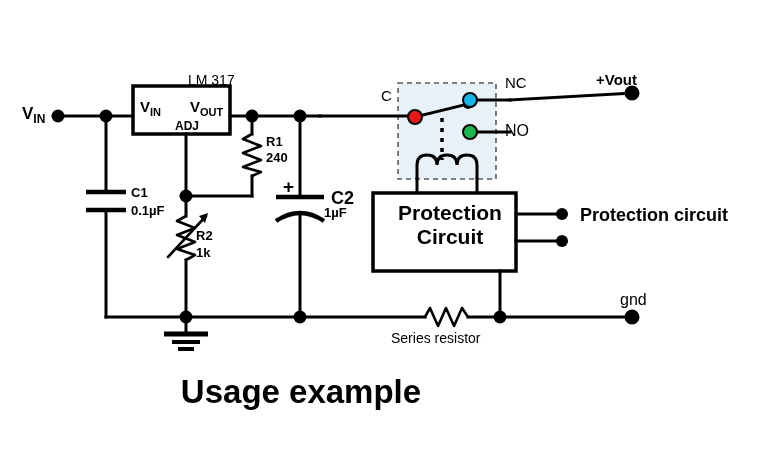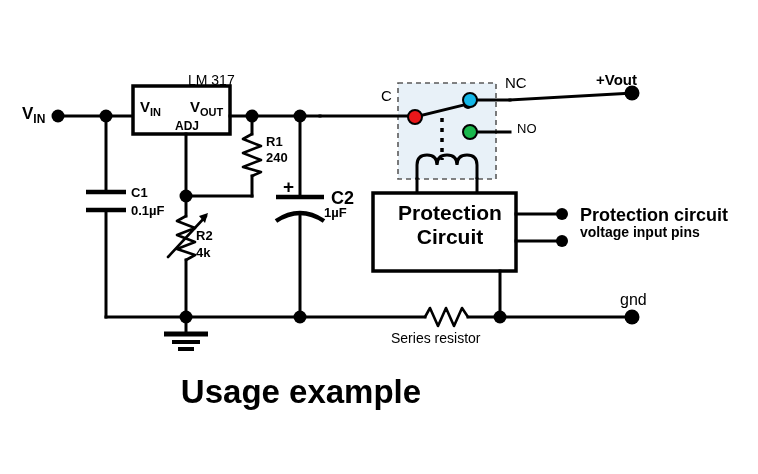--- a/index.html
+++ b/index.html
@@ -111,21 +111,21 @@
   #lbl-c1v      { left: 131px; top: 204px; font-size: 13px; text-align: center; }
   #lbl-r1       { left: 266px; top: 135px; font-size: 13px; }
   #lbl-r1v      { left: 266px; top: 151px; font-size: 13px; }
   #lbl-r2       { left: 196px; top: 229px; font-size: 13px; }
   #lbl-r2v      { left: 196px; top: 246px; font-size: 13px; }
   #lbl-c2       { left: 331px; top: 188px; font-size: 18px; }
   #lbl-c2v      { left: 324px; top: 206px; font-size: 13px; }
   #lbl-plus     { left: 283px; top: 176px; font-size: 19px; font-weight: bold; }
   #lbl-relay-c  { left: 381px; top: 88px;  font-size: 15px; }
   #lbl-relay-nc { left: 505px; top: 75px;  font-size: 15px; }
-  #lbl-relay-no { left: 517px; top: 122px; font-size: 13px; }
+  #lbl-relay-no { left: 505px; top: 122px; font-size: 16px; }
   #lbl-vout     { left: 596px; top: 72px;  font-size: 15px; font-weight: bold; }
   #lbl-prot     { left: 385px; top: 201px; font-size: 21px; font-weight: bold; text-align: center; width: 130px; }
   #lbl-pins1    { left: 580px; top: 205px; font-size: 18px; }
   #lbl-pins2    { left: 580px; top: 225px; font-size: 14px; }
   #lbl-gnd      { left: 620px; top: 291px; font-size: 16px; }
   #lbl-series   { left: 391px; top: 331px; font-size: 14px; }
   #lbl-title    { left: 0px;  top: 374px; font-size: 33px; font-weight: bold; width: 602px; text-align: center; }
 </style>
 </head>
 <body>
@@ -228,39 +228,38 @@
   <div class="lbl bold-narrow" id="lbl-pin-vout"><span>V</span><sub>OUT</sub></div>
   <div class="lbl bold-narrow" id="lbl-pin-adj">ADJ</div>
 
   <div class="lbl bold-narrow" id="lbl-c1">C1</div>
   <div class="lbl bold-narrow" id="lbl-c1v">0.1µF</div>
 
   <div class="lbl bold-narrow" id="lbl-r1">R1</div>
   <div class="lbl bold-narrow" id="lbl-r1v">240</div>
 
   <div class="lbl bold-narrow" id="lbl-r2">R2</div>
-  <div class="lbl bold-narrow" id="lbl-r2v">4k</div>
+  <div class="lbl bold-narrow" id="lbl-r2v">1k</div>
 
   <div class="lbl bold-narrow" id="lbl-plus">+</div>
   <div class="lbl bold-narrow" id="lbl-c2">C2</div>
   <div class="lbl bold-narrow" id="lbl-c2v">1µF</div>
 
   <div class="lbl plain" id="lbl-relay-c">C</div>
   <div class="lbl plain" id="lbl-relay-nc">NC</div>
   <div class="lbl plain" id="lbl-relay-no">NO</div>
 
   <div class="lbl plain" id="lbl-vout">+Vout</div>
 
   <div class="lbl plain" id="lbl-prot">
     <span>Protection</span><br>
     <span>Circuit</span>
   </div>
 
   <div class="lbl bold-narrow" id="lbl-pins1">Protection circuit</div>
-  <div class="lbl bold-narrow" id="lbl-pins2">voltage input pins</div>
 
   <div class="lbl plain" id="lbl-gnd">gnd</div>
 
   <div class="lbl plain" id="lbl-series">Series resistor</div>
 
   <div class="lbl plain" id="lbl-title">Usage example</div>
 
 </div>
 
 </body></html>

